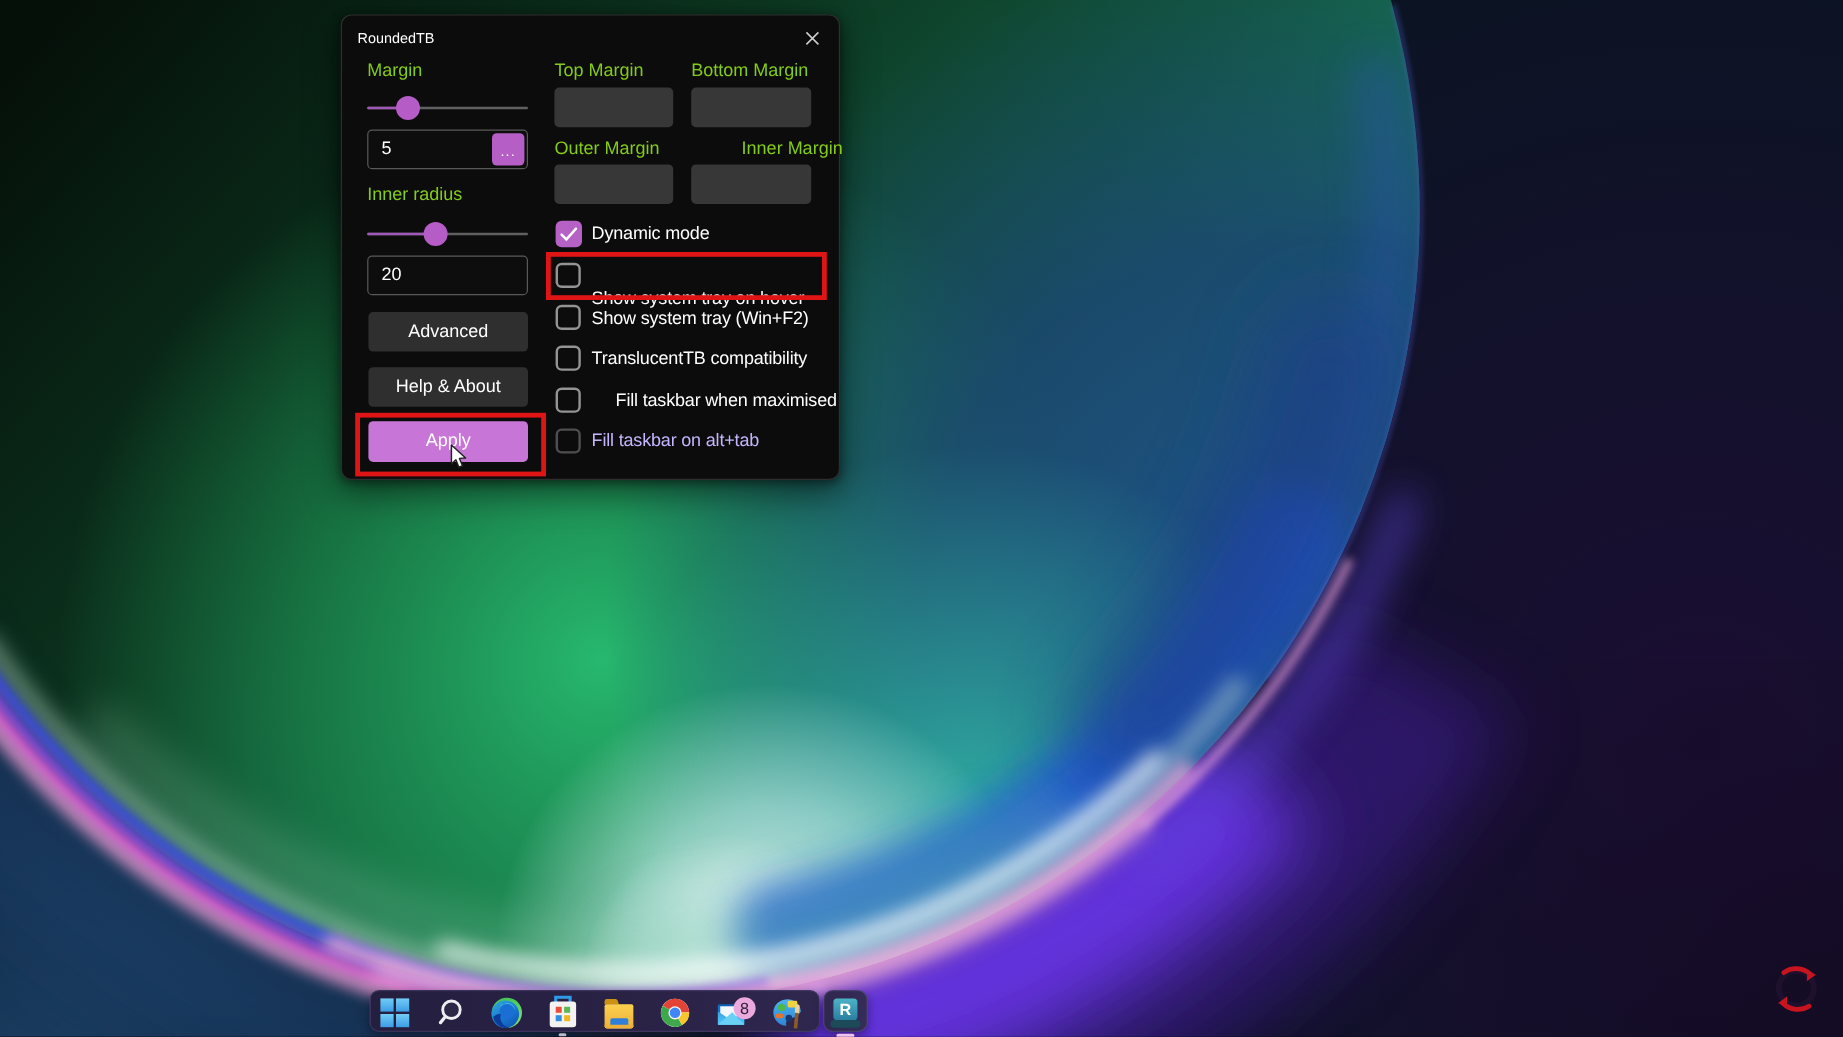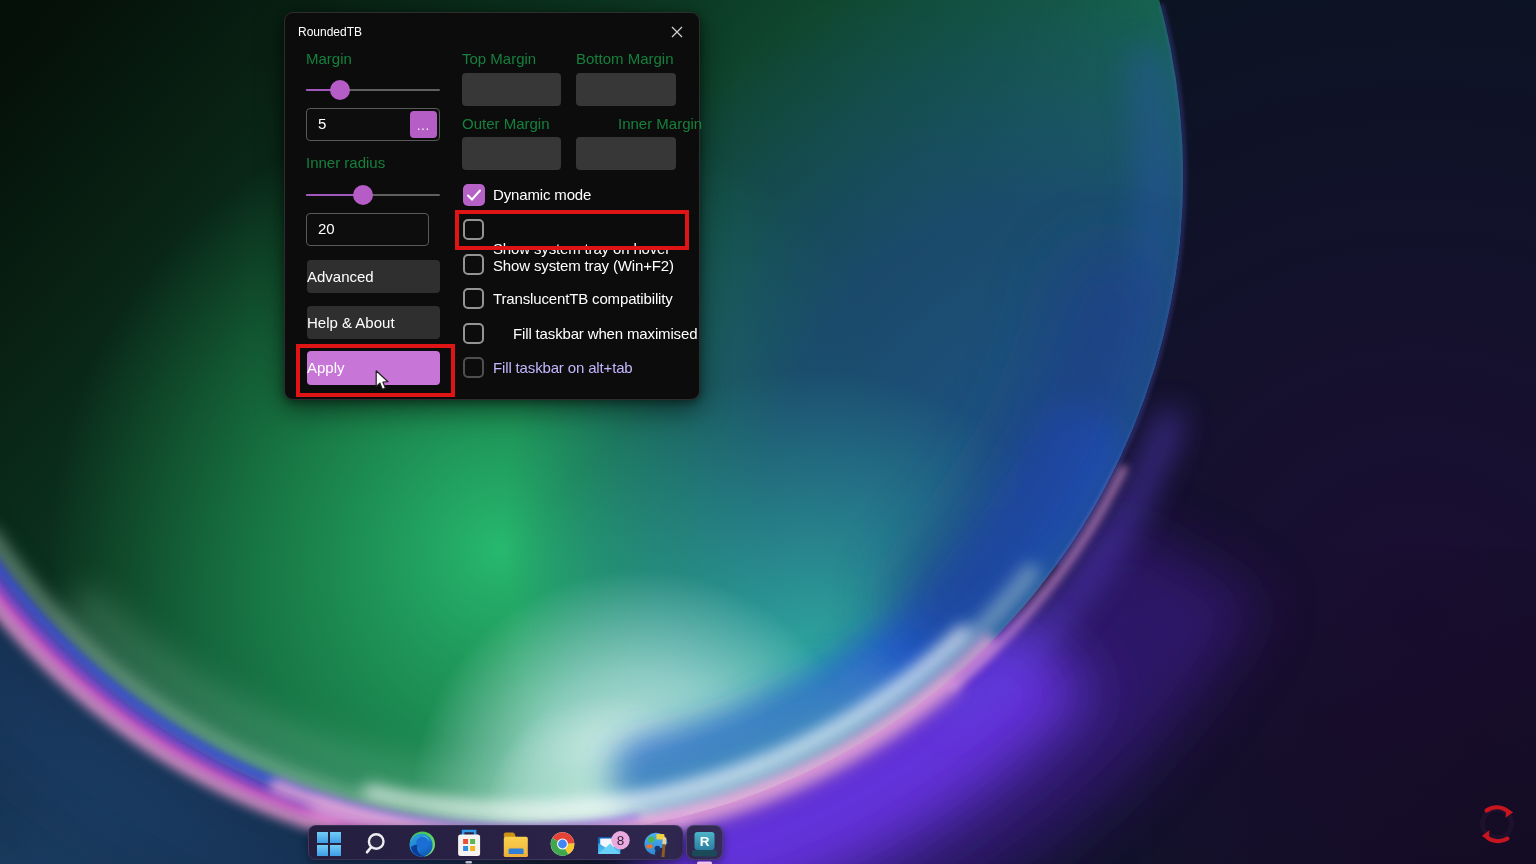--- a/index.html
+++ b/index.html
@@ -2,24 +2,24 @@
 <html><head>
 <meta charset="utf-8">
 <style>
   html,body{margin:0;padding:0;width:1536px;height:864px;overflow:hidden;background:#060810;}
   *{box-sizing:border-box;font-family:"Liberation Sans",sans-serif;}
   #bg{position:absolute;left:0;top:0;width:1536px;height:864px;}
   .abs{position:absolute;}
 
   
   #win{position:absolute;left:284px;top:12px;width:416px;height:388px;background:#0c0c0c;border:1px solid #2e2e2e;border-radius:9px;box-shadow:0 10px 28px rgba(0,0,0,.5),0 2px 8px rgba(0,0,0,.4);}
-  .lbl{position:absolute;color:#15803d;font-size:15px;line-height:15px;white-space:nowrap;}
+  .lbl{position:absolute;color:#84cc16;font-size:15px;line-height:15px;white-space:nowrap;}
   .inp{position:absolute;background:#0d0d0d;border:1.5px solid #595959;border-radius:4px;color:#fff;font-size:15px;}
   .gbox{position:absolute;background:#373737;border-radius:4px;width:99px;height:33px;}
-  .btn{position:absolute;width:133px;height:33px;background:#2f2f2f;border-radius:4px;color:#fff;font-size:15px;text-align:left;line-height:33px;}
+  .btn{position:absolute;width:133px;height:33px;background:#2f2f2f;border-radius:4px;color:#fff;font-size:15px;text-align:center;line-height:33px;}
   .cb{position:absolute;width:21px;height:21px;border:2px solid #949494;border-radius:5px;background:#0c0c0c;}
   .cblbl{position:absolute;left:493px;color:#fff;font-size:15px;line-height:21px;white-space:nowrap;letter-spacing:-0.15px;}
   .redbox{position:absolute;border:4px solid #df1414;}
   .track{position:absolute;height:2px;background:#606060;border-radius:1px;}
   .fill{position:absolute;height:2px;background:#a257bb;border-radius:1px;}
   .thumb{position:absolute;width:20px;height:20px;border-radius:50%;background:#b65cc6;}
 
   
   #tb1{position:absolute;left:308px;top:825px;width:375px;height:35px;border-radius:8px;
        background:linear-gradient(90deg,#241e3f,#292245 55%,#2f274e);border:1px solid rgba(130,120,175,.22);box-shadow:0 3px 8px rgba(10,8,25,.45);}
@@ -147,21 +147,21 @@
 <div class="track" style="left:306px;top:89px;width:134px;"></div>
 <div class="fill" style="left:306px;top:89px;width:30px;"></div>
 <div class="thumb" style="left:330px;top:80px;"></div>
 <div class="inp" style="left:306px;top:108px;width:134px;height:33px;line-height:30px;padding-left:11px;">5</div>
 <div class="abs" style="left:410px;top:111px;width:27px;height:27px;background:#b55fc6;border-radius:4px;color:#fff;font-size:12px;text-align:center;line-height:30px;letter-spacing:1px;">...</div>
 
 <div class="lbl" style="left:306px;top:155px;">Inner radius</div>
 <div class="track" style="left:306px;top:194px;width:134px;"></div>
 <div class="fill" style="left:306px;top:194px;width:53px;"></div>
 <div class="thumb" style="left:353px;top:185px;"></div>
-<div class="inp" style="left:306px;top:213px;width:123px;height:33px;line-height:30px;padding-left:11px;">20</div>
+<div class="inp" style="left:306px;top:213px;width:134px;height:33px;line-height:30px;padding-left:11px;">20</div>
 
 <div class="btn" style="left:307px;top:260px;">Advanced</div>
 <div class="btn" style="left:307px;top:306px;">Help &amp; About</div>
 <div class="btn" style="left:307px;top:351px;height:34px;line-height:34px;background:#c775d6;">Apply</div>
 
 <div class="lbl" style="left:462px;top:51px;">Top Margin</div>
 <div class="lbl" style="left:576px;top:51px;">Bottom Margin</div>
 <div class="gbox" style="left:462px;top:73px;"></div>
 <div class="gbox" style="left:576px;top:73px;width:100px;"></div>
 <div class="lbl" style="left:462px;top:116px;">Outer Margin</div>

